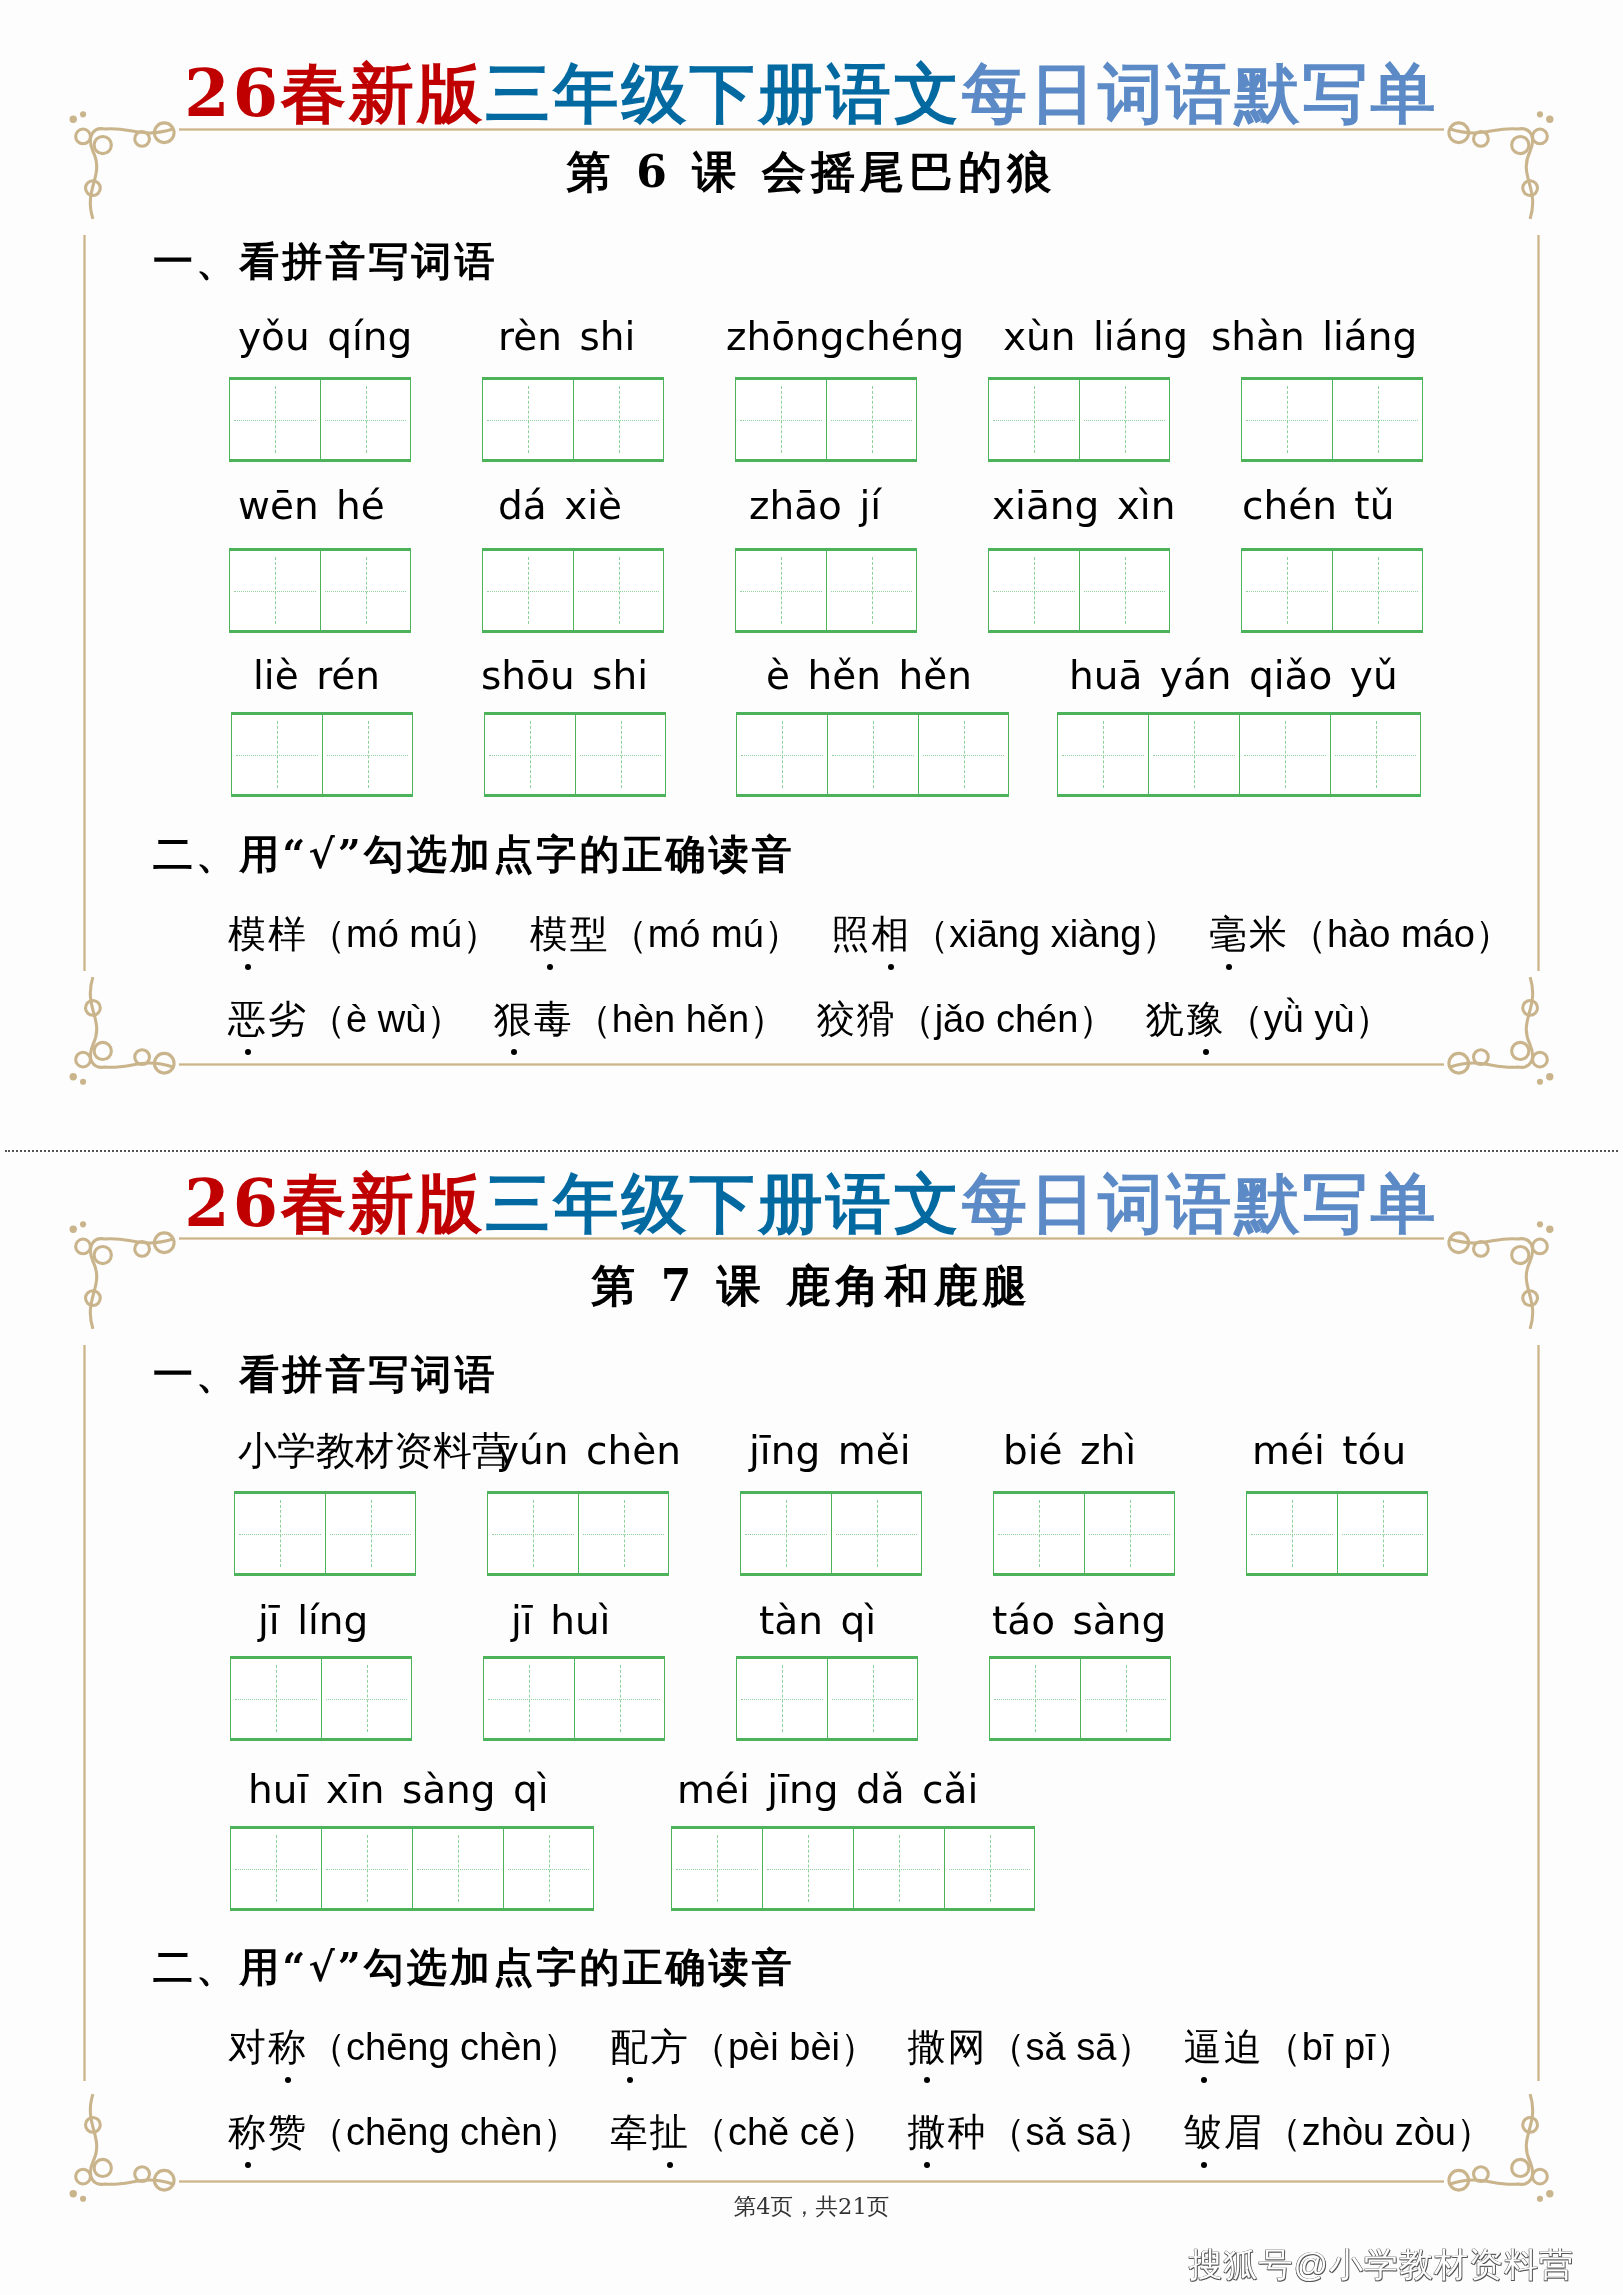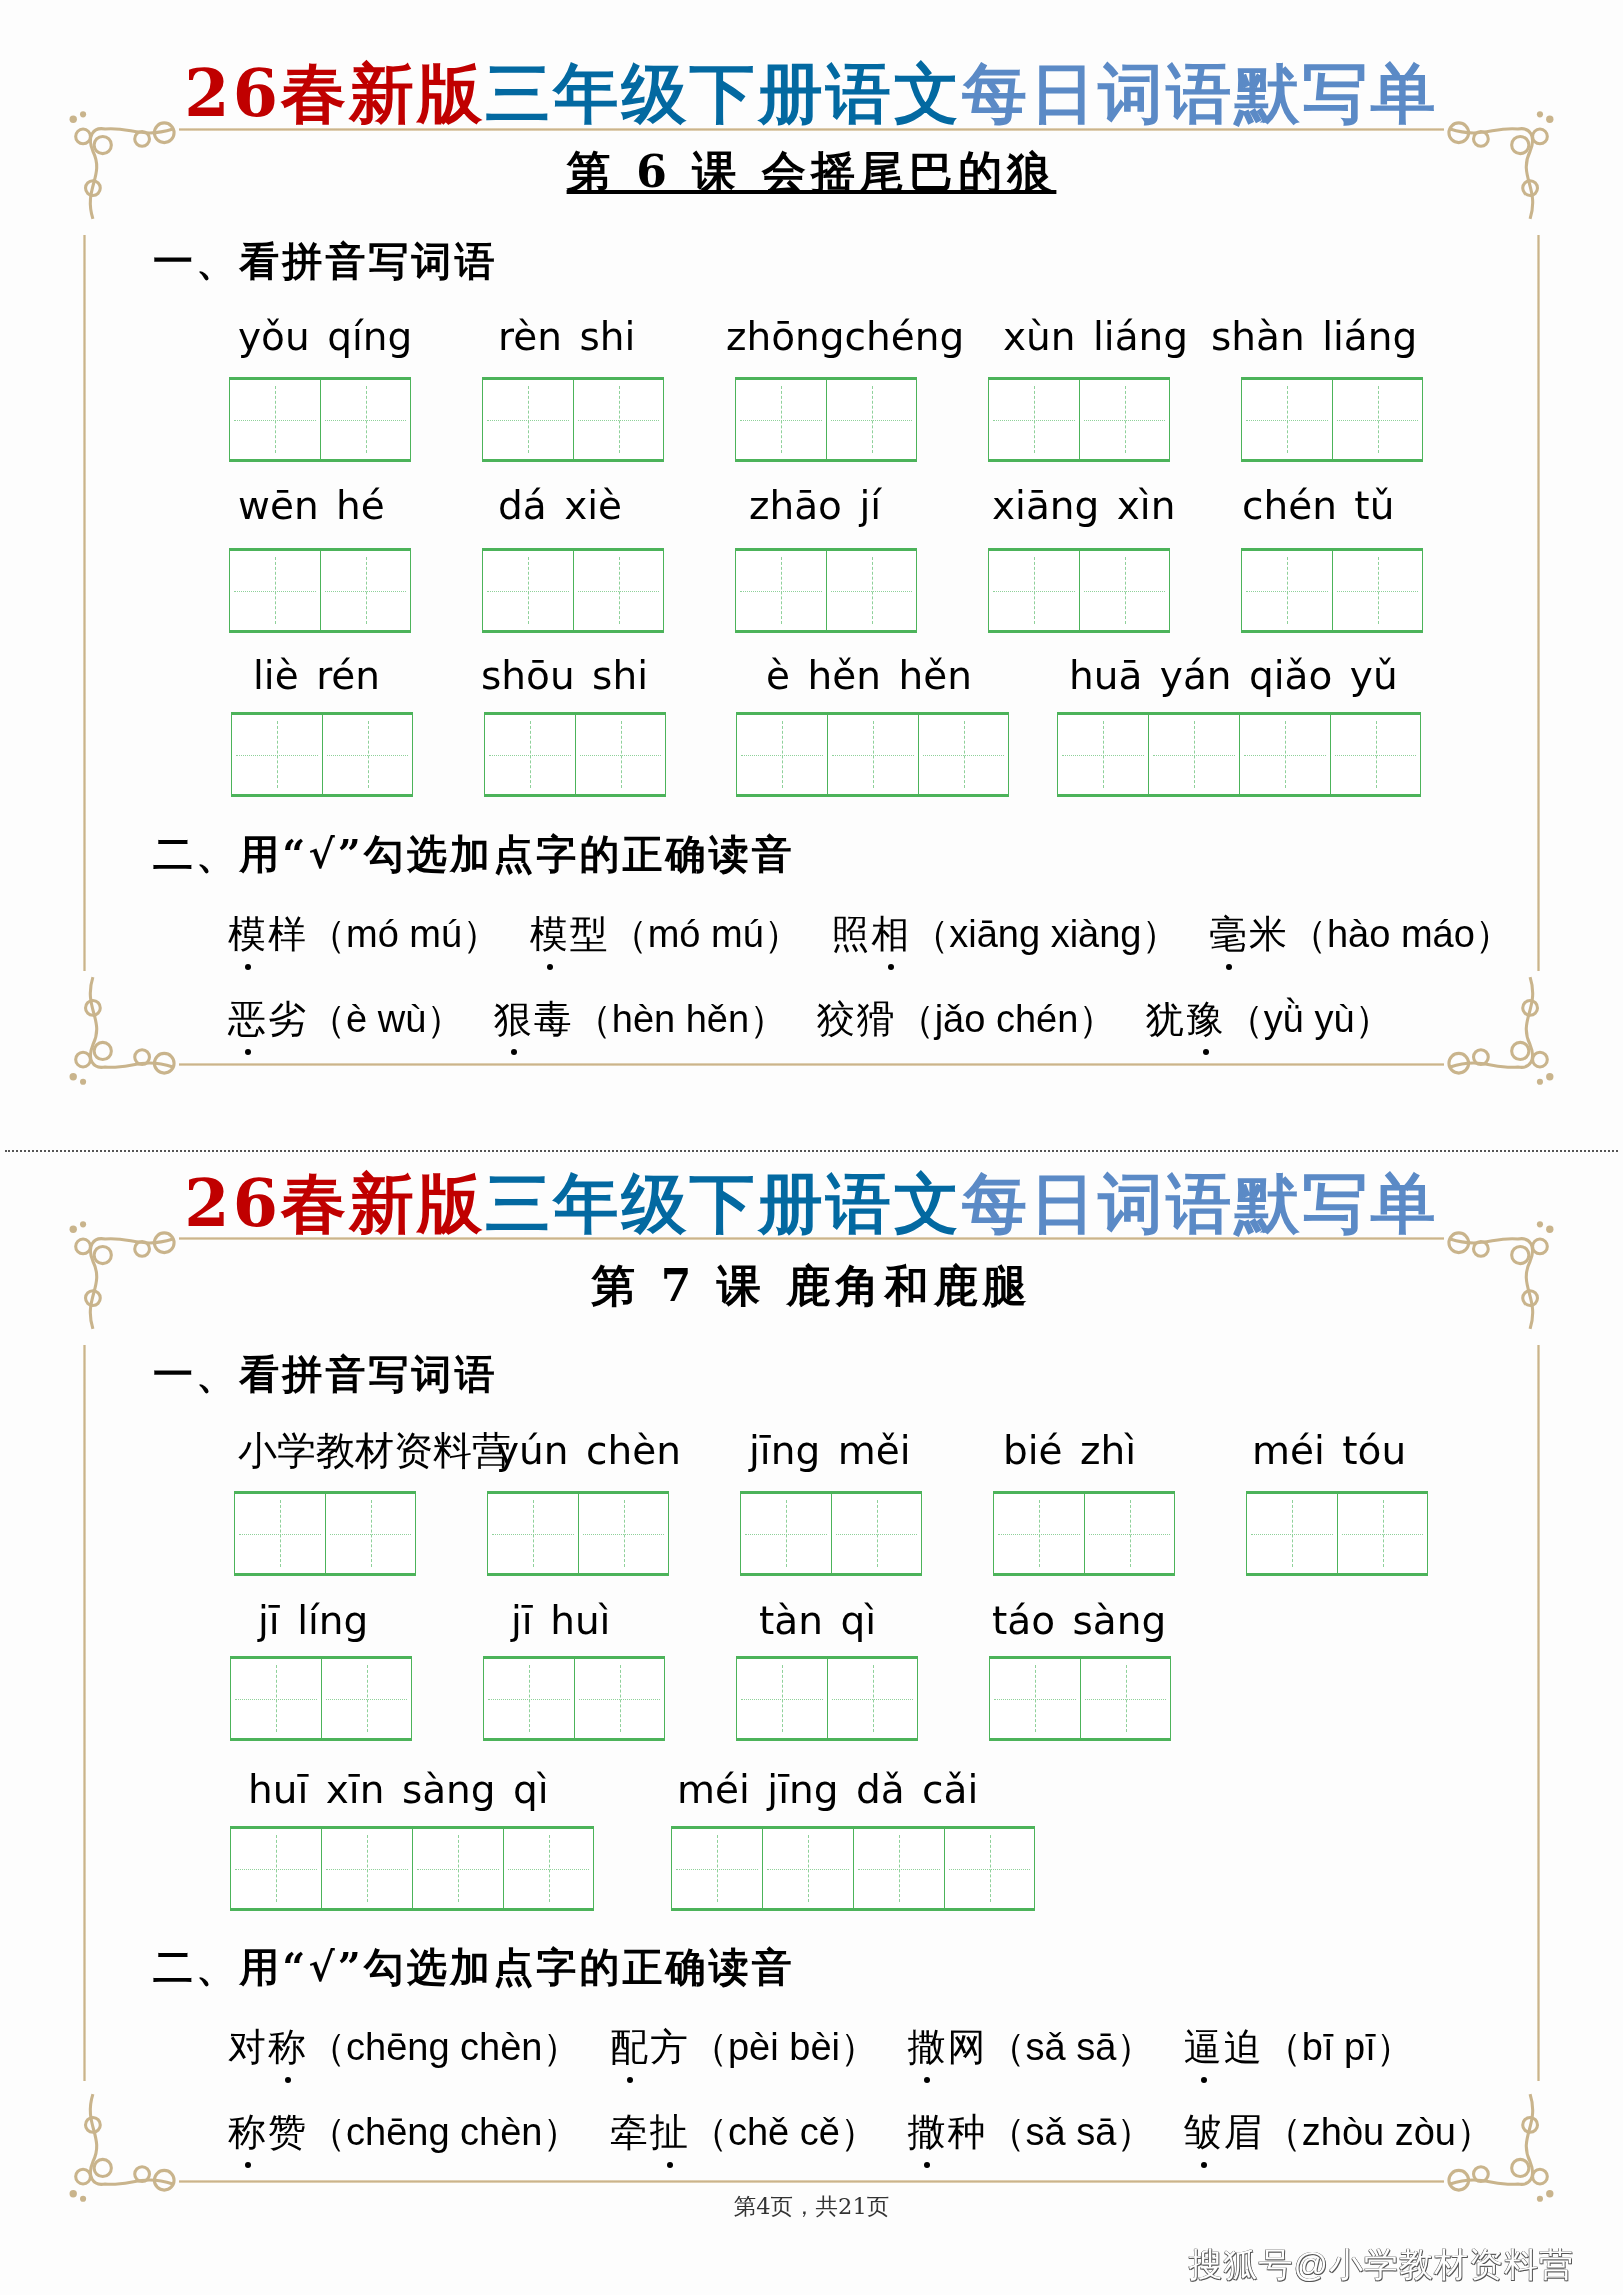--- a/index.html
+++ b/index.html
@@ -146,21 +146,21 @@
           <circle cx="22" cy="28" r="6"></circle>
         </g>
         <circle cx="14" cy="14" r="3" fill="#c9b48c"></circle>
         <circle cx="22" cy="10" r="2.5" fill="#c9b48c"></circle>
       </svg>
   </div>
 
   <div class="main-title" style="top:55px;">
     <span class="red">26春新版</span><span class="black">三年级下册语文</span><span class="blue">每日词语默写单</span>
   </div>
-  <div class="lesson-title" style="top:146px;text-decoration:underline;">第 6 课  会摇尾巴的狼</div>
+  <div class="lesson-title" style="top:146px;">第 6 课  会摇尾巴的狼</div>
 
   <div class="section-head" style="top:238px;">一、看拼音写词语</div>
 
   <div class="word" style="left:238px; top:314px;">
     <div class="pinyin">yǒu qíng</div>
   </div>
   <div class="grid" style="left:229px; top:377px;">
       <div class="cell"></div>
       <div class="cell"></div>
     </div>

